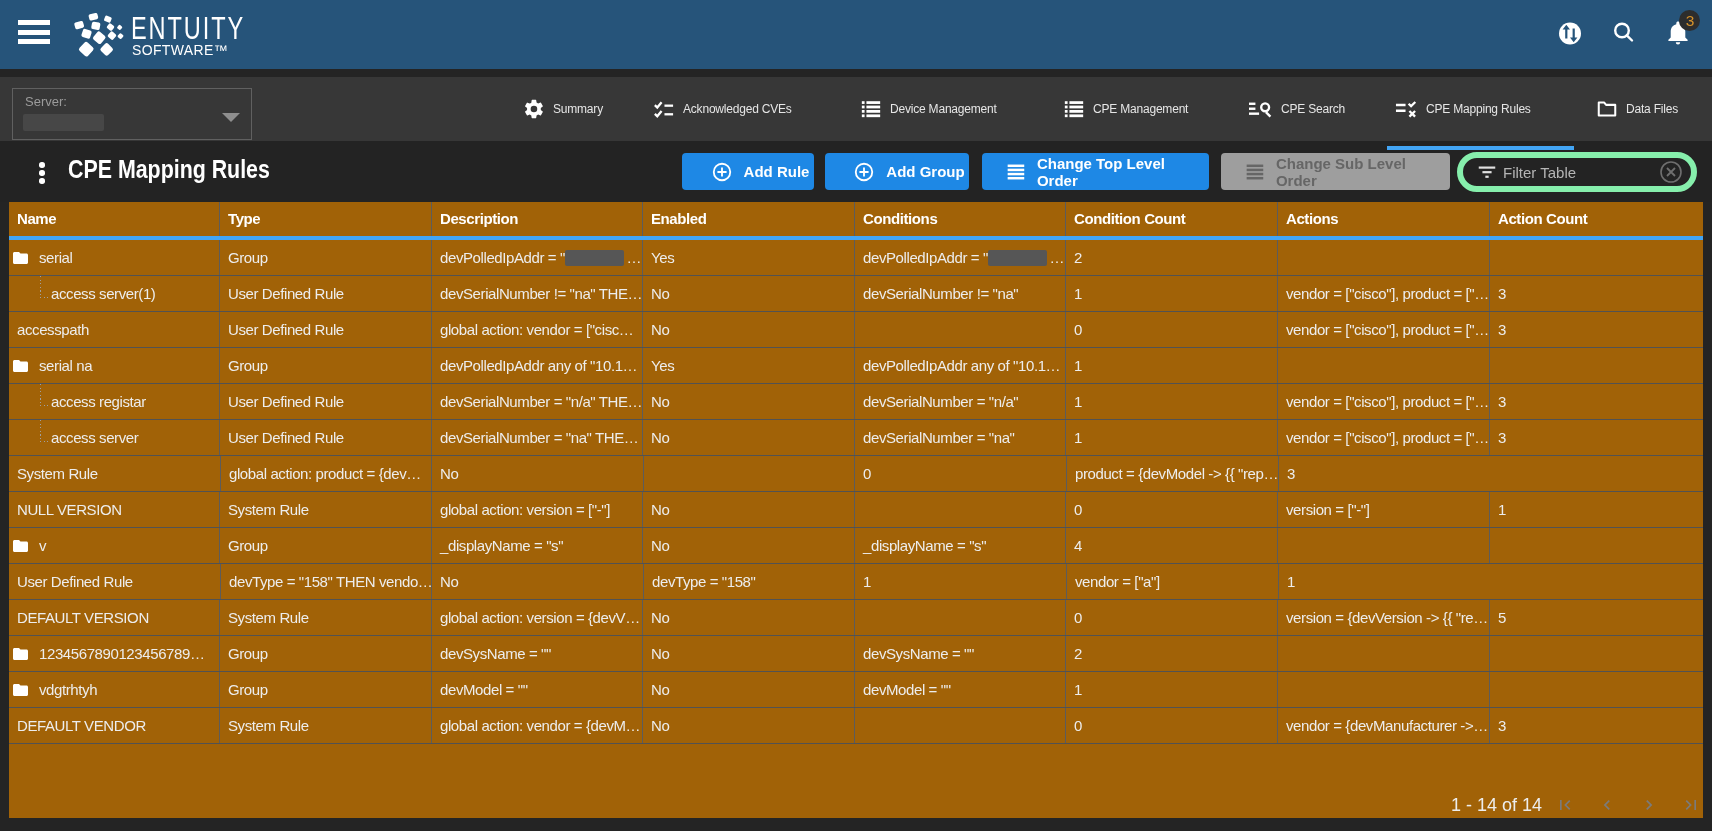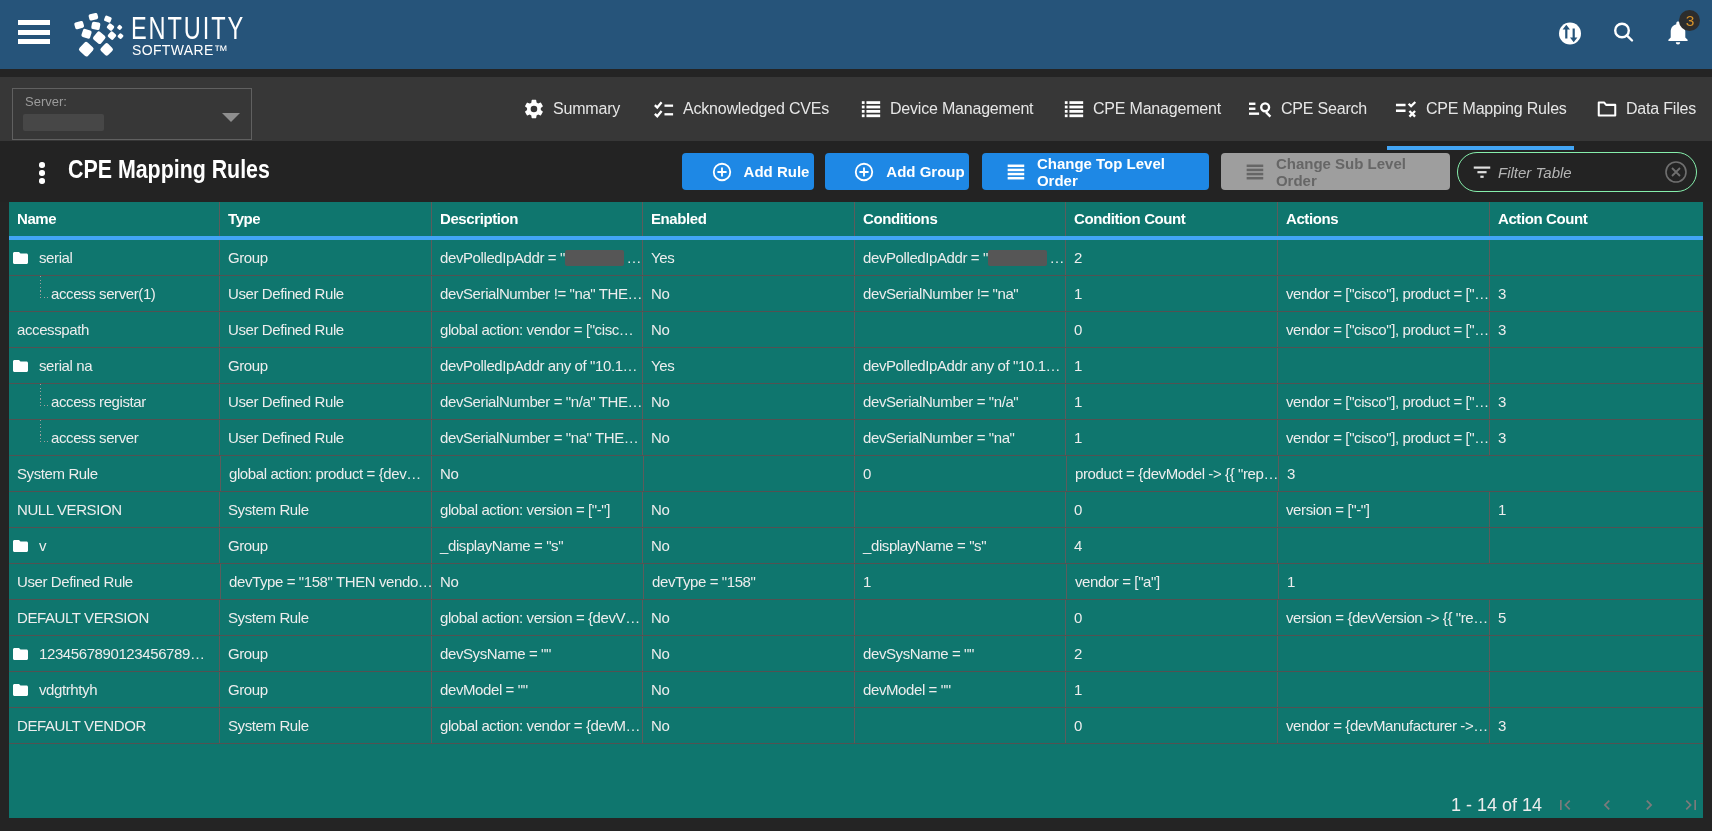--- a/index.html
+++ b/index.html
@@ -20,38 +20,38 @@
   .serverbox { position:absolute; left:12px; top:11px; width:240px; height:52px;
     border:1px solid #606060; }
   .serverlabel { position:absolute; left:12px; top:5px; font-size:13px; color:#9b9b9b; }
   .serverredact { position:absolute; left:10px; top:25px; width:81px; height:17px;
     background:#474747; border-radius:2px; }
   .servercaret { position:absolute; right:11px; top:24px; width:0; height:0;
     border-left:9px solid transparent; border-right:9px solid transparent;
     border-top:9px solid #8e8e8e; }
   .tabs { position:absolute; left:0; top:0; width:1712px; height:72px; }
   .tab { position:absolute; top:0; display:flex; align-items:center; height:64px; color:#e6e6e6;
-    font-size:16px; font-weight:500; white-space:nowrap; letter-spacing:-0.2px; }
+    font-size:12px; font-weight:500; white-space:nowrap; letter-spacing:-0.2px; }
   .tab svg { margin-right:8px; }
   .underline { position:absolute; left:1387px; top:69px; width:187px; height:4px; background:#42a5f5; z-index:5; }
   
   .titlebar { position:absolute; left:0; top:141px; width:1712px; height:61px; background:#232323; }
   .kebab { position:absolute; left:39px; top:21px; width:7px; }
   .kebab div { width:5.5px; height:5.5px; border-radius:50%; background:#fff; margin-bottom:2.6px; }
   .pagetitle { position:absolute; left:68px; top:14px; font-size:25px; font-weight:700; color:#fff;
     transform:scaleX(0.855); transform-origin:0 0; letter-spacing:0; }
   .btn { position:absolute; top:12px; height:37px; background:#1e88e5; color:#fff; border-radius:4px;
     display:flex; align-items:center; justify-content:center; font-size:15px; font-weight:700;padding-left:24px; }
   .btn svg { margin-right:11px; }
   .btn.disabled { background:#9e9e9e; color:#666; }
   .filterpill { position:absolute; left:1457px; top:11px; width:240px; height:40px;
-    border:1px solid #86efac; border-radius:20px; display:flex; align-items:center;font-style:italic; }
+    border:6px solid #86efac; border-radius:20px; display:flex; align-items:center; }
   .filterpill .ft { color:#b5b5b5; font-size:15px; margin-left:5px; }
   
-  .card { position:absolute; left:9px; top:202px; width:1694px; height:616px; background:#0f766e; }
+  .card { position:absolute; left:9px; top:202px; width:1694px; height:616px; background:#a16207; }
   .thead { display:flex; height:38px; border-bottom:4px solid #42a5f5; }
   .thead .c { font-weight:700; color:#fff; }
   .row { display:flex; height:36px; border-bottom:1px solid #525252; position:relative; }
   .c { flex:none; padding-left:8px; line-height:34px; font-size:15px; color:#ededed; letter-spacing:-0.4px;
     border-right:1px solid #5c5c5c; white-space:nowrap; overflow:hidden; }
   .row .c { line-height:35px; }
   .c:last-child { border-right:none; }
   .w0{width:211px}.w1{width:212px}.w2{width:211px}.w3{width:212px}
   .w4{width:211px}.w5{width:212px}.w6{width:212px}.w7{width:213px}
   .name-folder { display:flex; align-items:center; padding-left:1px; }

